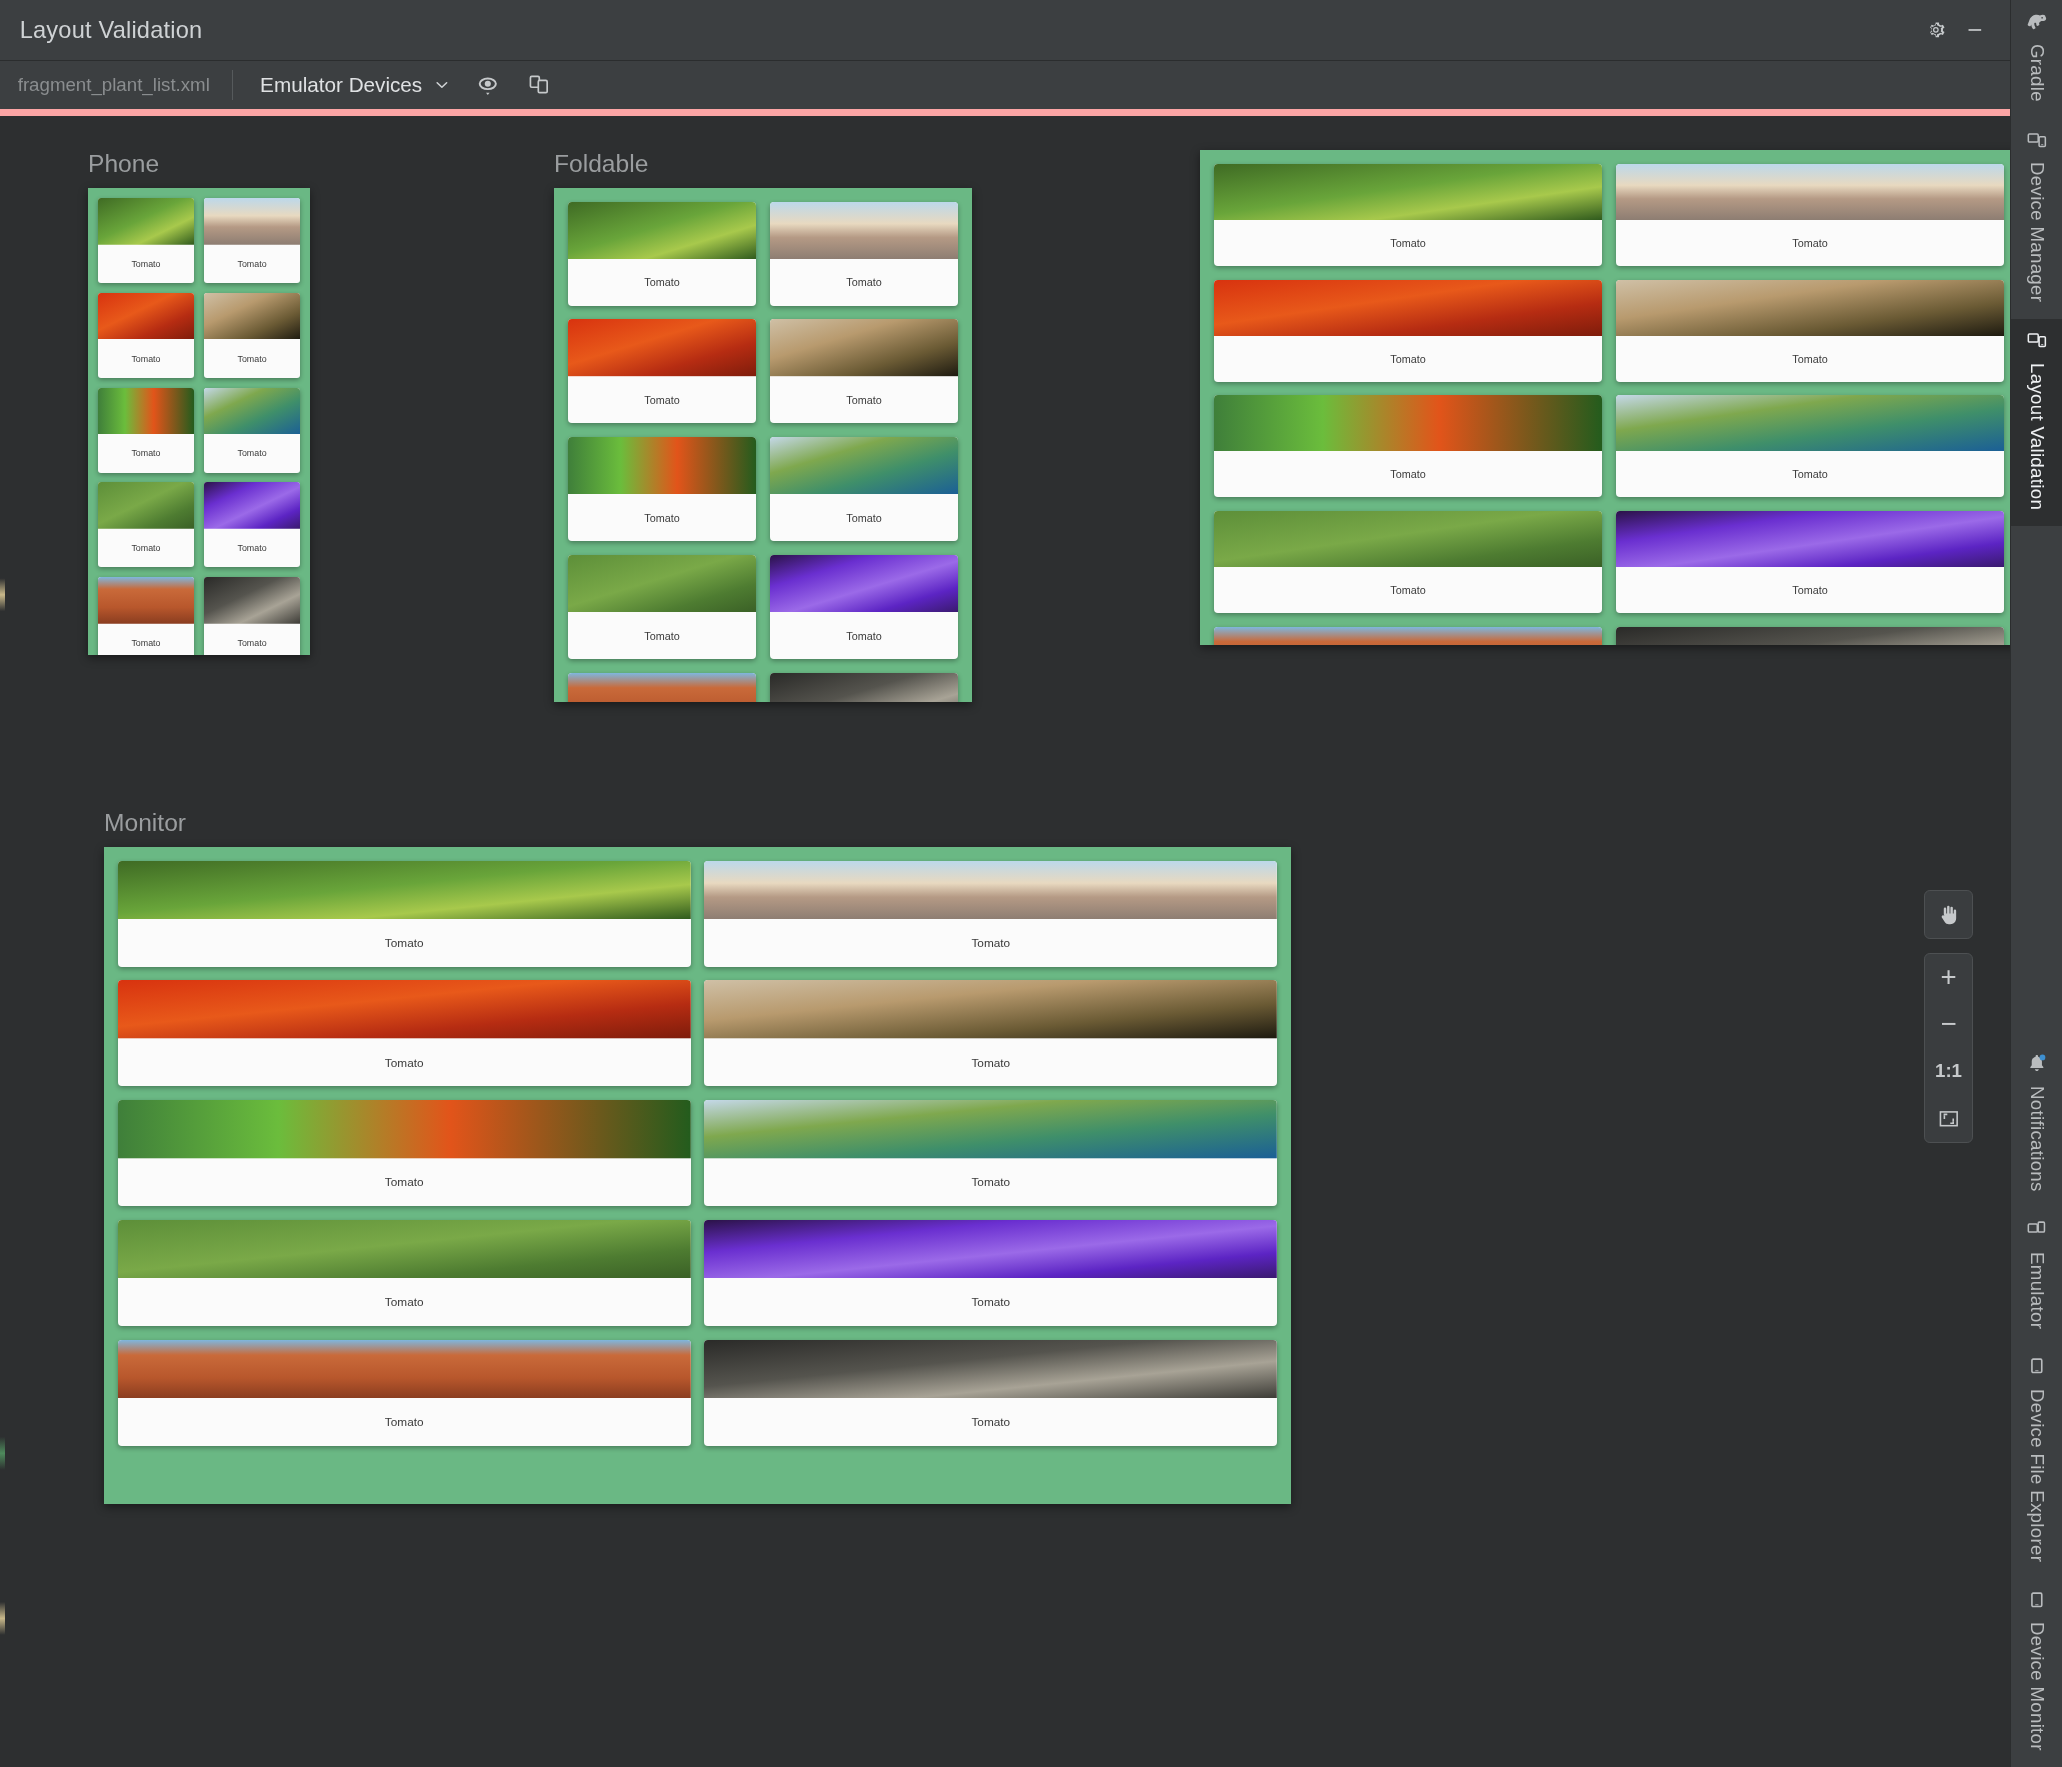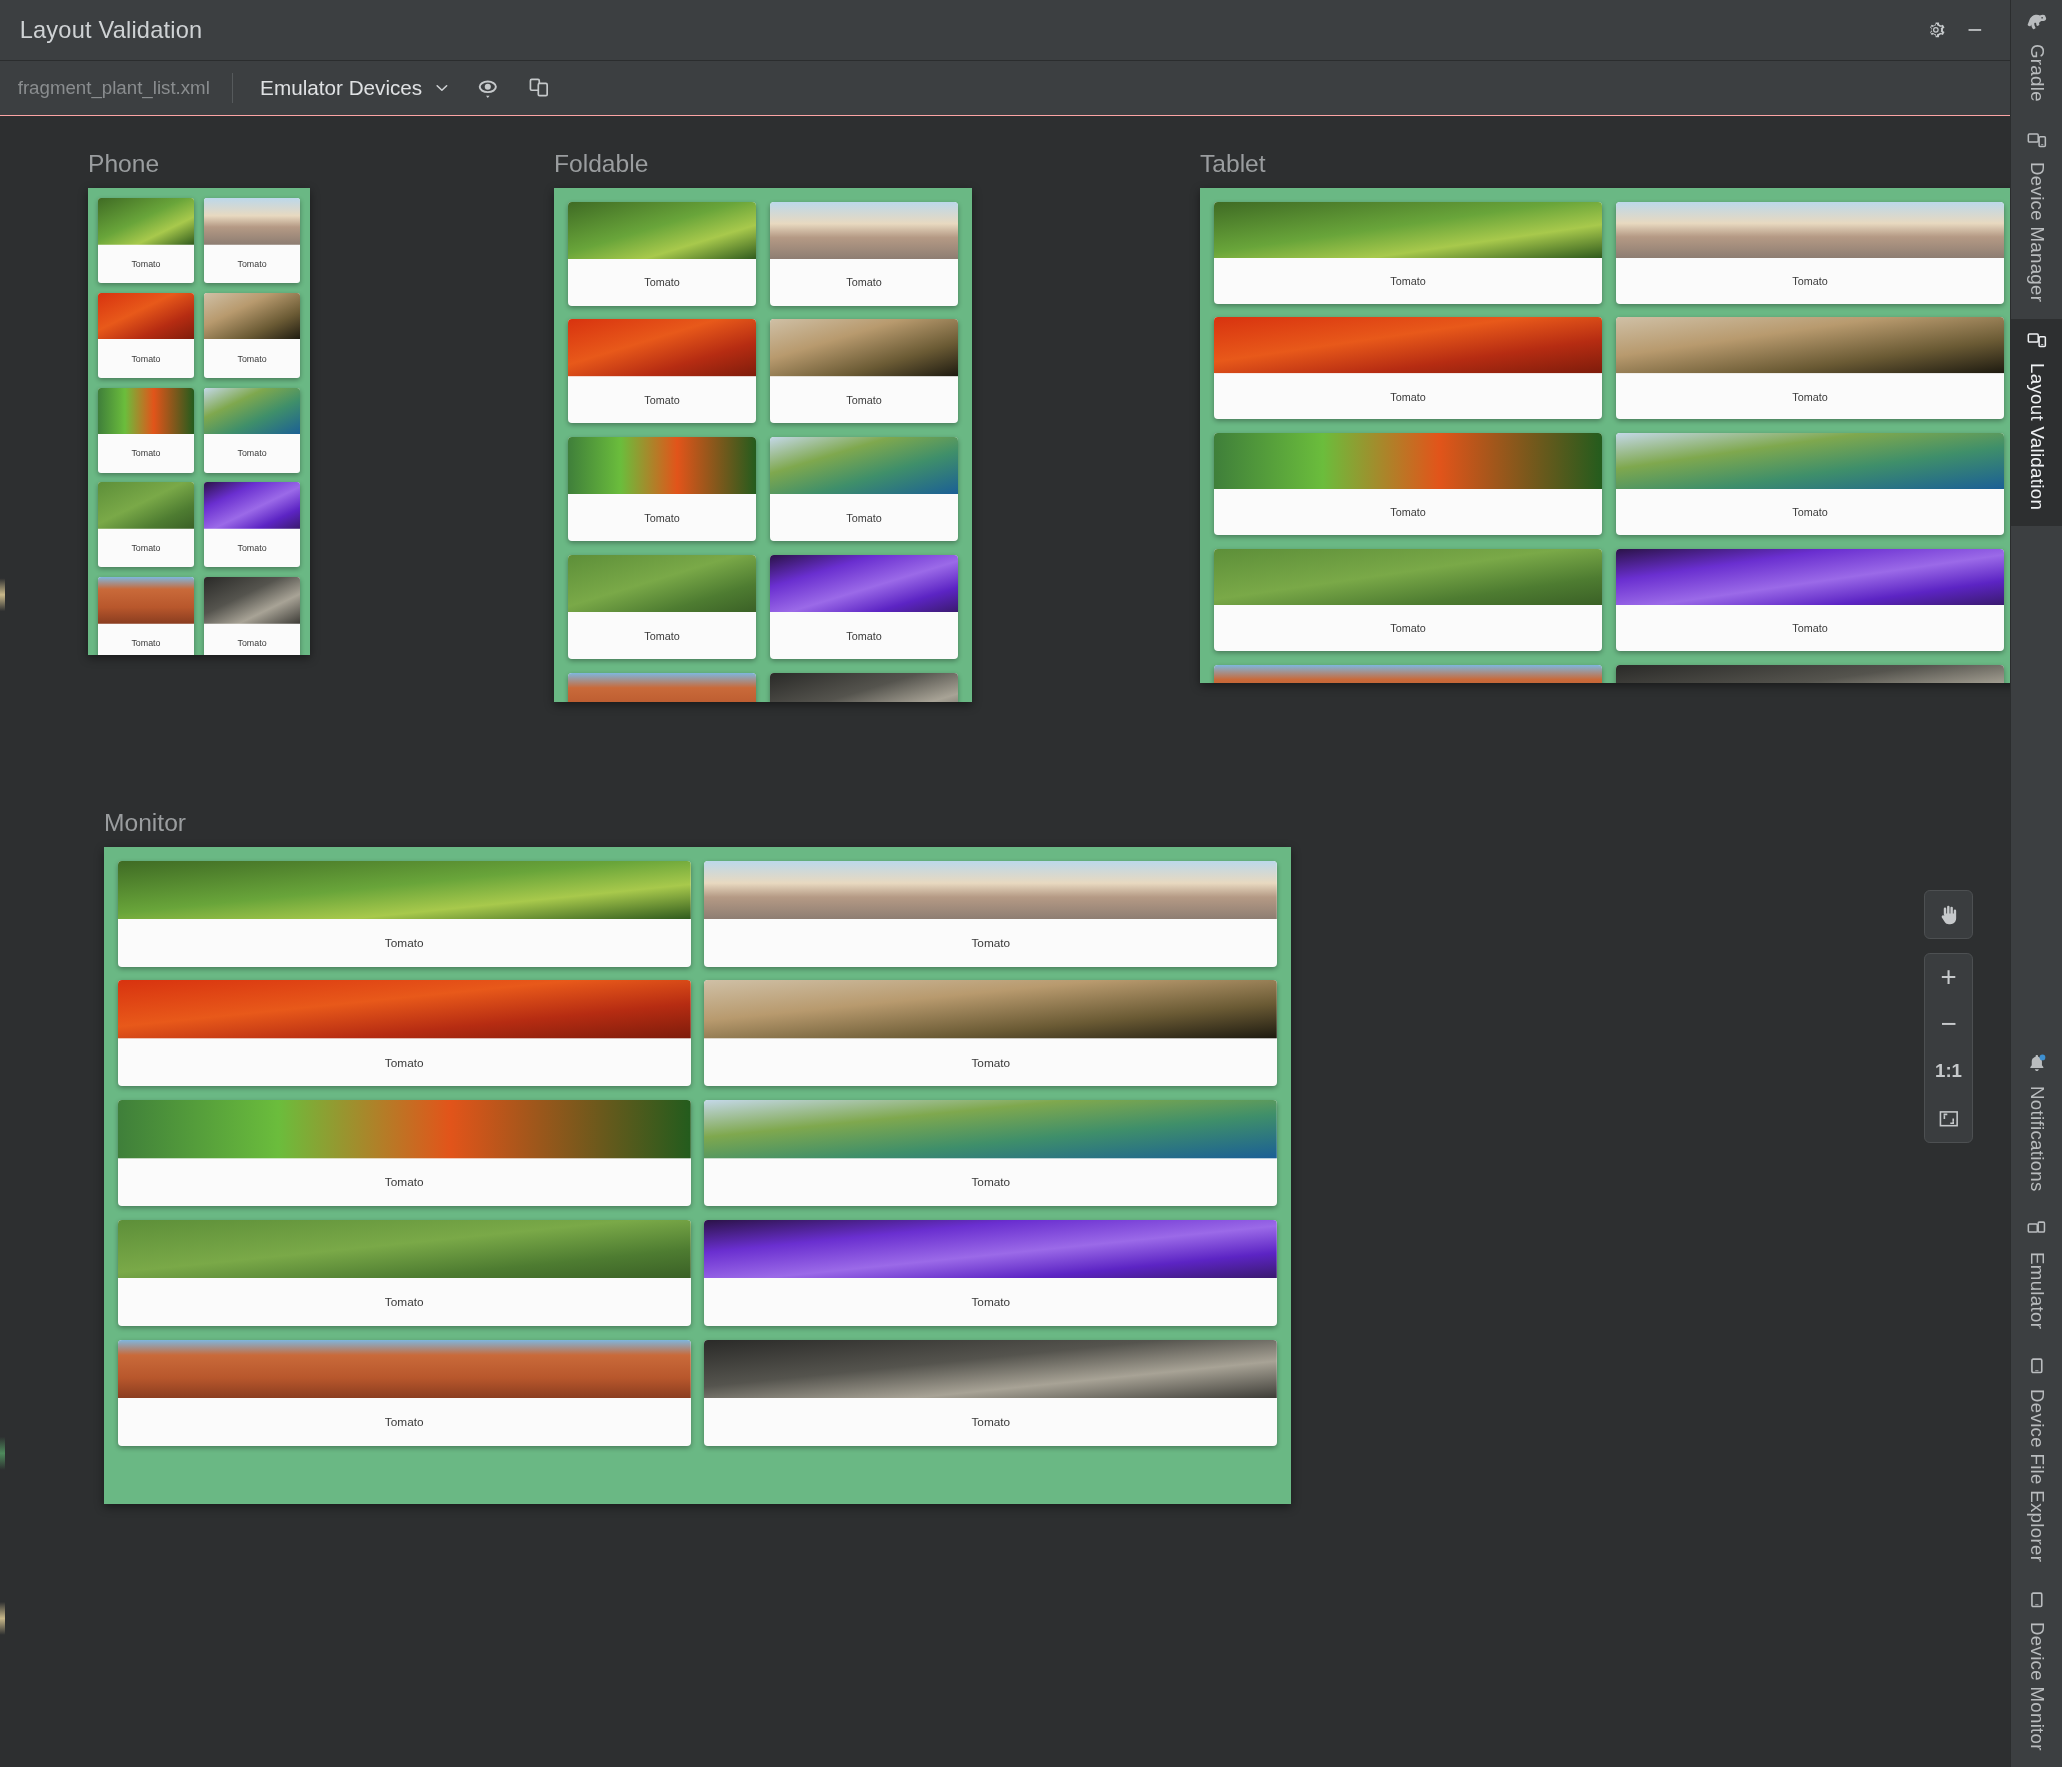--- a/index.html
+++ b/index.html
@@ -28,21 +28,21 @@
   .titlebar-spacer { flex: 1; }
   .titlebar-btn {
     width: 39px; height: 39px; display: flex; align-items: center; justify-content: center;
     cursor: pointer; border-radius: 3px;
   }
 
   
   .toolbar {
     height: 55px; flex: 0 0 55px;
     background: #3c3f41;
-    border-bottom: 1px solid #fca5a5;
+    border-bottom: 7px solid #fca5a5;
     display: flex; align-items: center;
     padding-left: 17.7px;
   }
   .tb-file { font-size: 18.7px; color: #8a8d8f; padding-right: 21.7px; }
   .tb-sep { width: 1px; height: 29.6px; background: #565a5c; margin-right: 21.7px; }
   .tb-dropdown {
     display: flex; align-items: center; gap: 11.8px;
     font-size: 20.7px; color: #dfe1e3; cursor: pointer;
     padding: 4.9px 5.9px; border-radius: 3px;
   }
@@ -379,21 +379,20 @@
               <div class="card" style="border-radius: 3.9px;">
                 <svg class="card-img" viewBox="0 0 100 100" preserveAspectRatio="none" style="height: 55%;">
                   <rect width="100" height="100" fill="url(#g-forestbw)"></rect>
                 </svg>
               </div>
             </div>
         </div>
       </div>
 
       <div class="device" style="left:1200px; top:34px;">
-        <div class="device-label">Tablet</div>
         <div class="device-frame" id="frame-tablet" style="width:818px; height:495px; padding:13.8px;">
           <div class="grid" id="grid-tablet" style="grid-template-columns: repeat(2, 1fr); gap: 13.8px; grid-auto-rows: 102px;">
               <div class="card" style="border-radius: 3.9px;">
                 <svg class="card-img" viewBox="0 0 100 100" preserveAspectRatio="none" style="height: 55%;">
                   <rect width="100" height="100" fill="url(#g-caterpillar)"></rect>
                 </svg>
                 <div class="card-label" style="font-size: 10.8px; height: 30%;">Tomato</div>
               </div>
               <div class="card" style="border-radius: 3.9px;">
                 <svg class="card-img" viewBox="0 0 100 100" preserveAspectRatio="none" style="height: 55%;">

